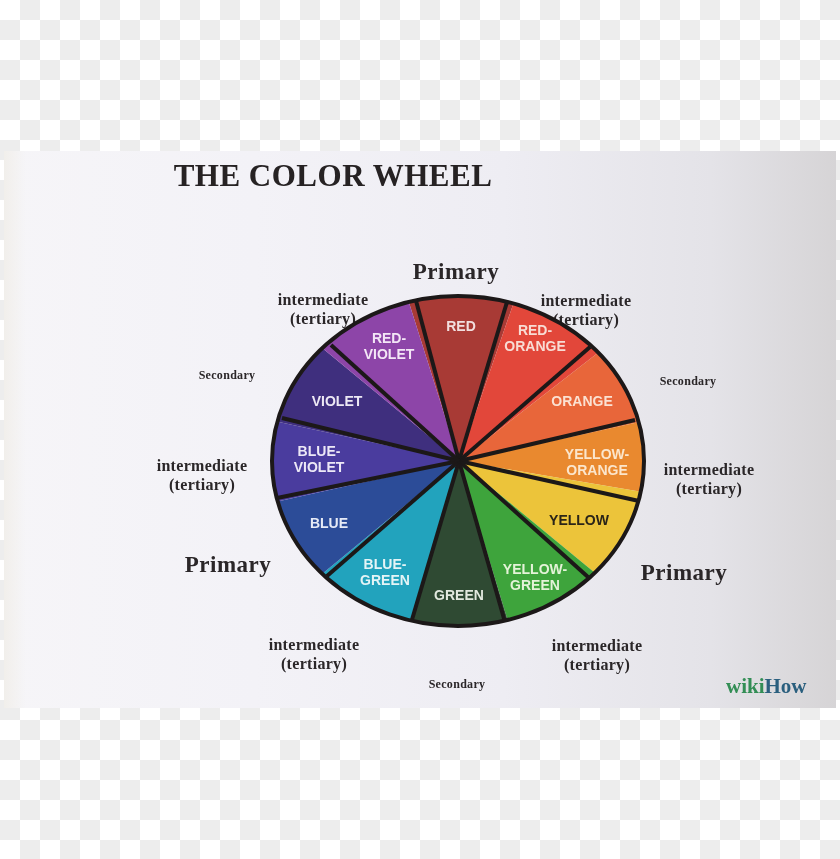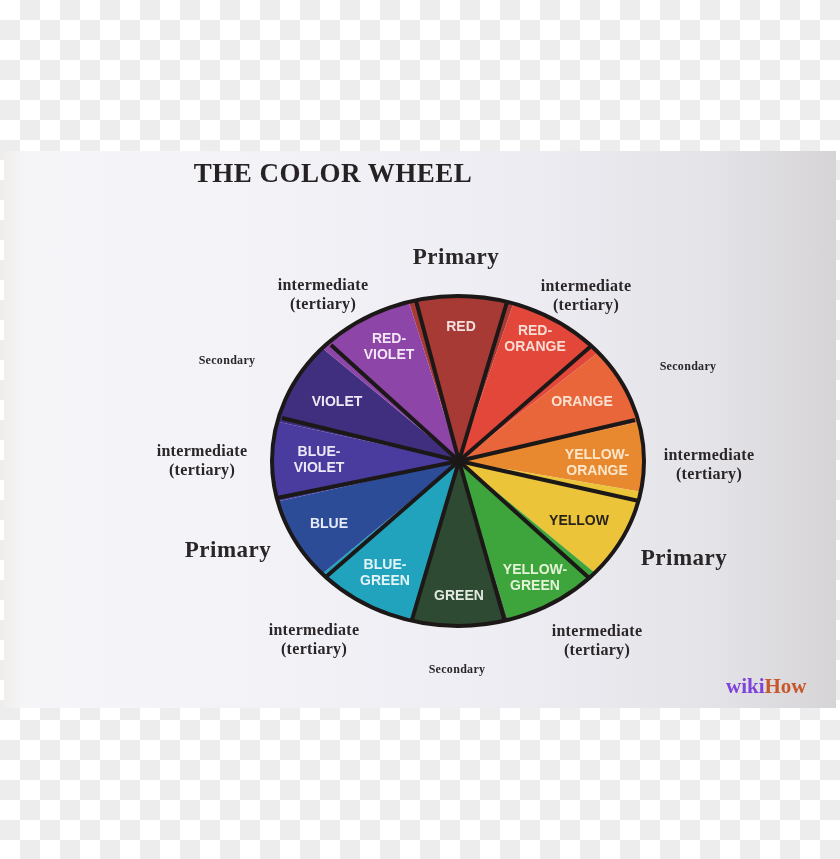--- a/index.html
+++ b/index.html
@@ -17,34 +17,34 @@
     position: absolute; left: 4px; top: 151px; width: 832px; height: 557px;
     background: linear-gradient(90deg, #f6f5f8 0%, #f3f2f7 30%, #eeedf3 60%, #e4e3e8 85%, #d6d4d6 100%);
     overflow: hidden;
   }
   .photo-edge-left {
     position: absolute; left: 0; top: 0; width: 22px; height: 100%;
     background: linear-gradient(90deg, #f1efeb, rgba(246,245,248,0));
   }
   .title {
     position: absolute; left: 0; width: 666px; top: 158px; text-align: center;
-    font-size: 27px; font-weight: bold; color: #262223; letter-spacing: 0.5px;
+    font-size: 31px; font-weight: bold; color: #262223; letter-spacing: 0.5px;
   }
-  .lbl { position: absolute; color: #2a2628; font-weight: bold; text-align: center; white-space: nowrap; }
+  .lbl { position: absolute; color: #2a2628; font-weight: bold; text-align: center; white-space: nowrap; margin-top: 15px; }
   .lbl.big { font-size: 23px; letter-spacing: 0.5px; }
   .lbl.mid { font-size: 12px; letter-spacing: 0.3px; }
   .lbl.small { font-size: 16px; line-height: 19px; letter-spacing: 0.3px; }
   svg.wheel { position: absolute; left: 0; top: 0; }
   .seg-text { font-family: "Liberation Sans", sans-serif; font-weight: bold; font-size: 14px; }
   .watermark {
     position: absolute; left: 726px; top: 674px; font-size: 21px; font-weight: bold;
     font-family: "Liberation Serif", serif; opacity: 0.85;
   }
-  .watermark .wiki { color: #6d28d9; }
-  .watermark .how { color: #c2410c; }
+  .watermark .wiki { color: #15803d; }
+  .watermark .how { color: #0c4a6e; }
 </style>
 </head>
 <body>
 
 <div class="photo">
   <div class="photo-edge-left"></div>
 </div>
 
 <div class="title">THE COLOR WHEEL</div>
 

